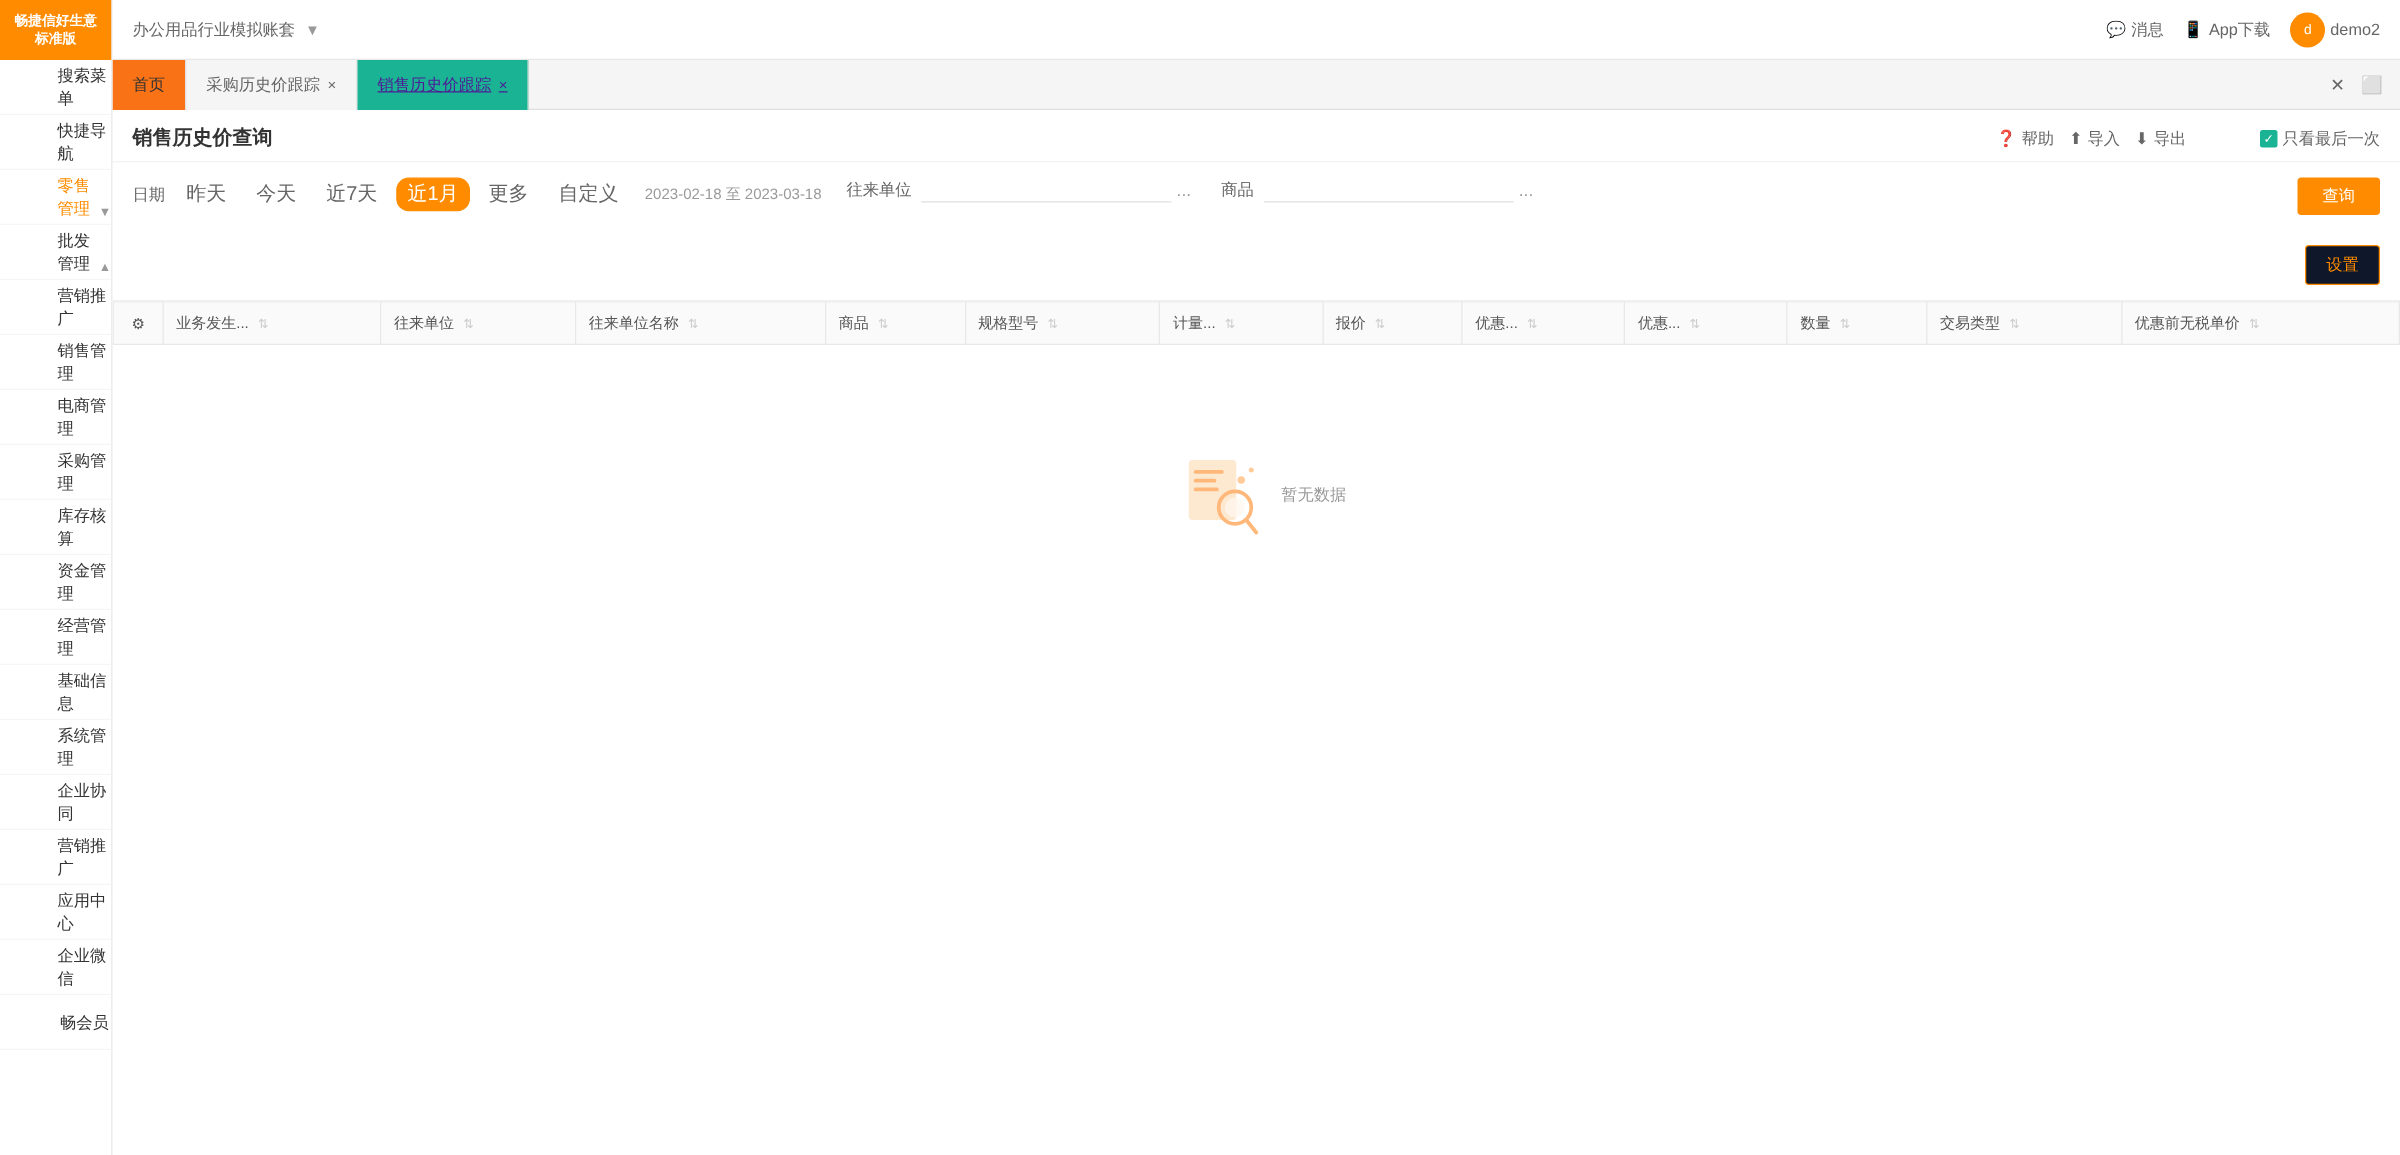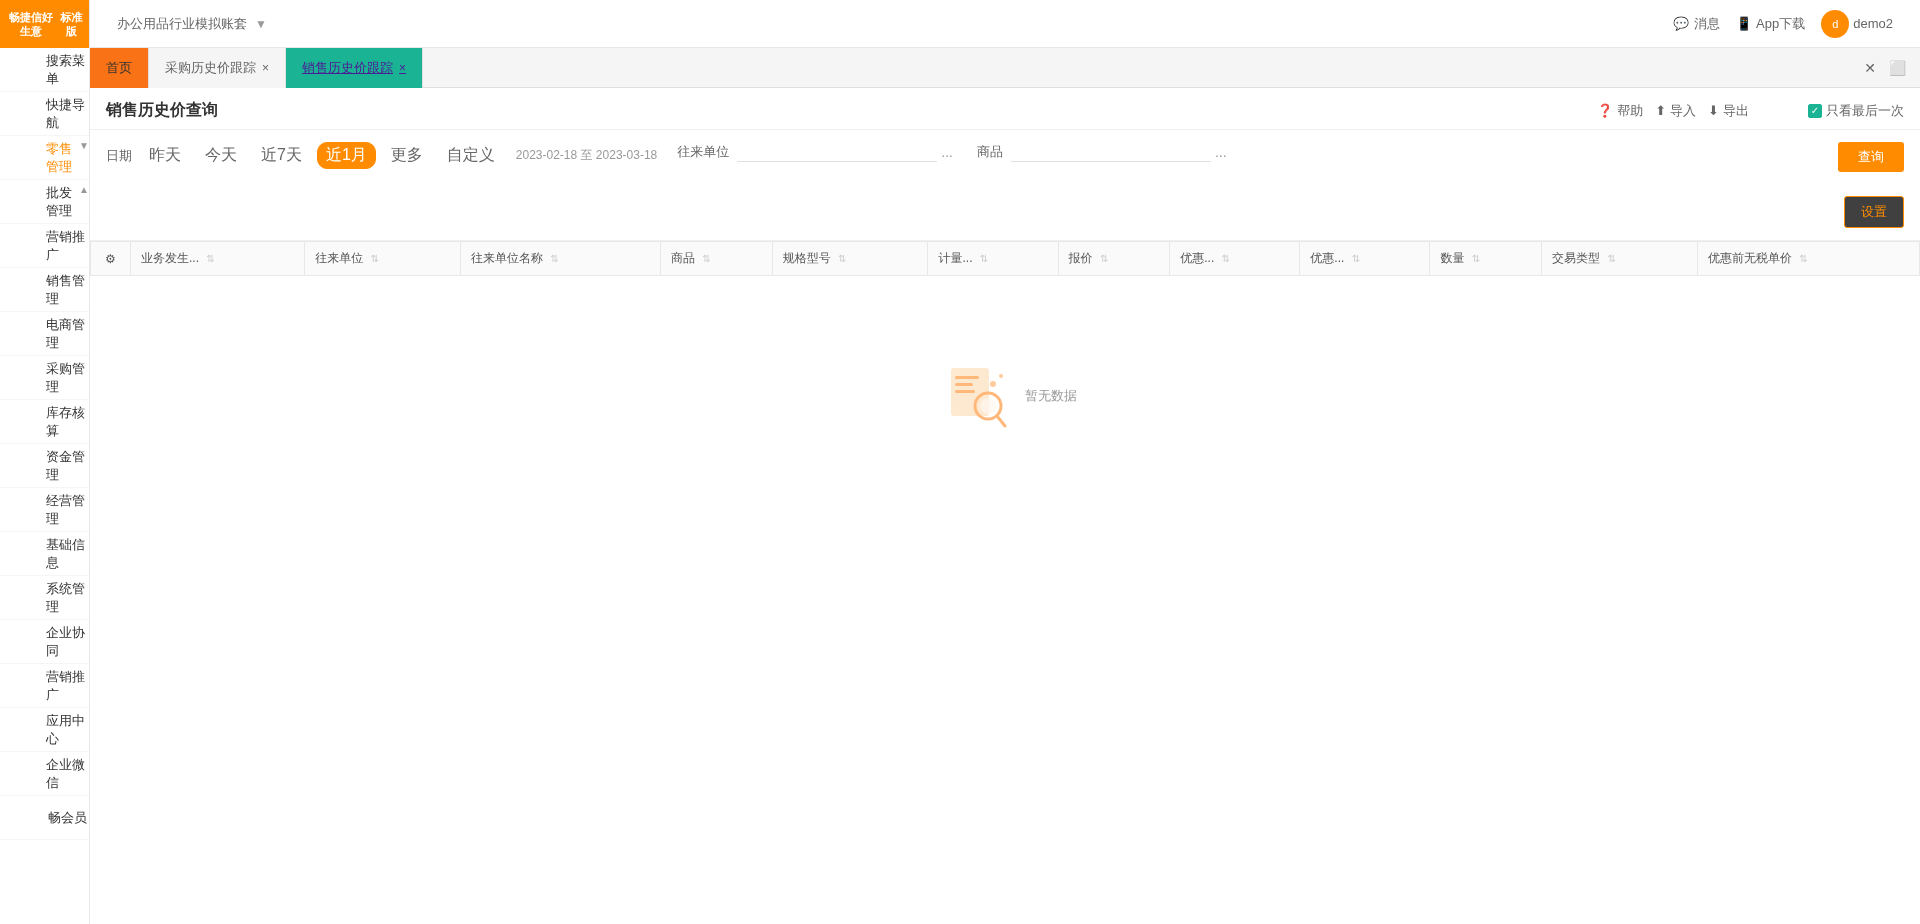--- a/index.html
+++ b/index.html
@@ -1,31 +1,31 @@
 <!DOCTYPE html>
 <html><head>
   <meta charset="utf-8">
   <style>
     * { margin: 0; padding: 0; box-sizing: border-box; }
     body { font-family: 'Microsoft YaHei', Arial, sans-serif; font-size: 13px; color: #333; background: #f0f2f5; width: 1920px; height: 924px; overflow: hidden; display: flex; }
 
     
     .sidebar { width: 90px; background: #fff; height: 924px; display: flex; flex-direction: column; border-right: 1px solid #e8e8e8; flex-shrink: 0; }
-    .sidebar-logo { height: 48px; background: #ff8c00; display: flex; align-items: center; justify-content: center; flex-direction: row; padding: 4px; }
+    .sidebar-logo { height: 48px; background: #ff8c00; display: flex; align-items: center; justify-content: center; flex-direction: column; padding: 4px; }
     .sidebar-logo-text { color: #fff; font-size: 11px; font-weight: bold; text-align: center; line-height: 1.3; }
     .sidebar-item { height: 44px; display: flex; align-items: center; justify-content: center; cursor: pointer; font-size: 13px; color: #333; border-bottom: 1px solid #f5f5f5; padding-left: 46px; }
     .sidebar-item.active { color: #ff8c00; }
-    .sidebar-item-with-arrow { display: flex; align-items: flex-start; gap: 2px; }
+    .sidebar-item-with-arrow { display: flex; align-items: flex-end; gap: 2px; }
     .arrow-icon { font-size: 10px; color: #999; }
 
     
     .main { flex: 1; display: flex; flex-direction: column; height: 924px; overflow: hidden; }
 
     
-    .top-header { height: 48px; background: #fff; display: flex; align-items: center; justify-content: space-between; padding: 0 27px; border-bottom: 1px solid #e8e8e8; flex-shrink: 0; }
+    .top-header { height: 48px; background: #fff; display: flex; align-items: center; justify-content: space-between; padding: 0 16px; border-bottom: 1px solid #e8e8e8; flex-shrink: 0; }
     .top-header-left { display: flex; align-items: center; gap: 8px; color: #666; font-size: 13px; }
     .dropdown-icon { color: #999; font-size: 12px; }
     .top-header-right { display: flex; align-items: center; gap: 16px; color: #666; font-size: 13px; }
     .header-action { display: flex; align-items: center; gap: 4px; cursor: pointer; }
     .user-avatar { width: 28px; height: 28px; border-radius: 50%; background: #ff8c00; display: flex; align-items: center; justify-content: center; color: #fff; font-size: 11px; }
 
     
     .tab-bar { height: 40px; background: #f5f5f5; display: flex; align-items: center; padding: 0 0; border-bottom: 1px solid #e0e0e0; flex-shrink: 0; }
     .tab { height: 40px; padding: 0 16px; display: flex; align-items: center; gap: 6px; cursor: pointer; font-size: 13px; color: #666; border-right: 1px solid #e0e0e0; background: #f5f5f5; }
     .tab.active { background: #1ab394; color: #4c1d95; text-decoration: underline; }
@@ -50,21 +50,21 @@
     .filter-label { color: #666; font-size: 13px; white-space: nowrap; }
     .date-options { display: flex; align-items: center; gap: 6px; }
     .date-btn { padding: 2px 8px; border-radius: 3px; cursor: pointer; font-size: 16px; color: #666; border: 1px solid transparent; }
     .date-btn.active { background: #ff8c00; color: #fff; border-color: #ff8c00; border-radius: 10px; }
     .date-range { font-size: 12px; color: #999; }
     .filter-input-wrap { display: flex; align-items: center; }
     .filter-input { border: none; border-bottom: 1px solid #e0e0e0; padding: 2px 6px; font-size: 13px; color: #333; width: 200px; outline: none; background: transparent; }
     .filter-dots { color: #999; font-size: 14px; cursor: pointer; padding: 0 4px; }
     .filter-actions { display: flex; align-items: center; gap: 8px; margin-left: auto; }
     .btn-query { background: #ff8c00; color: #fff; border: none; padding: 6px 20px; border-radius: 3px; cursor: pointer; font-size: 13px; }
-    .btn-settings { color: #ff8c00; border: 1px solid #ff8c00; background: #404040; padding: 6px 16px; border-radius: 3px; cursor: pointer; font-size: 13px; }
+    .btn-settings { color: #ff8c00; border: 1px solid #ff8c00; background: #0f172a; padding: 6px 16px; border-radius: 3px; cursor: pointer; font-size: 13px; }
 
     
     .table-wrap { overflow: auto; }
     table { width: 100%; border-collapse: collapse; font-size: 12px; }
     table th { background: #fafafa; border: 1px solid #e8e8e8; padding: 8px 10px; text-align: left; color: #555; font-weight: normal; white-space: nowrap; cursor: pointer; }
     table th .sort-arrows { color: #ccc; font-size: 10px; margin-left: 4px; }
     .th-settings { width: 40px; text-align: center; }
 
     
     .empty-state { display: flex; flex-direction: row; align-items: center; justify-content: center; padding: 80px 0; gap: 12px; }

